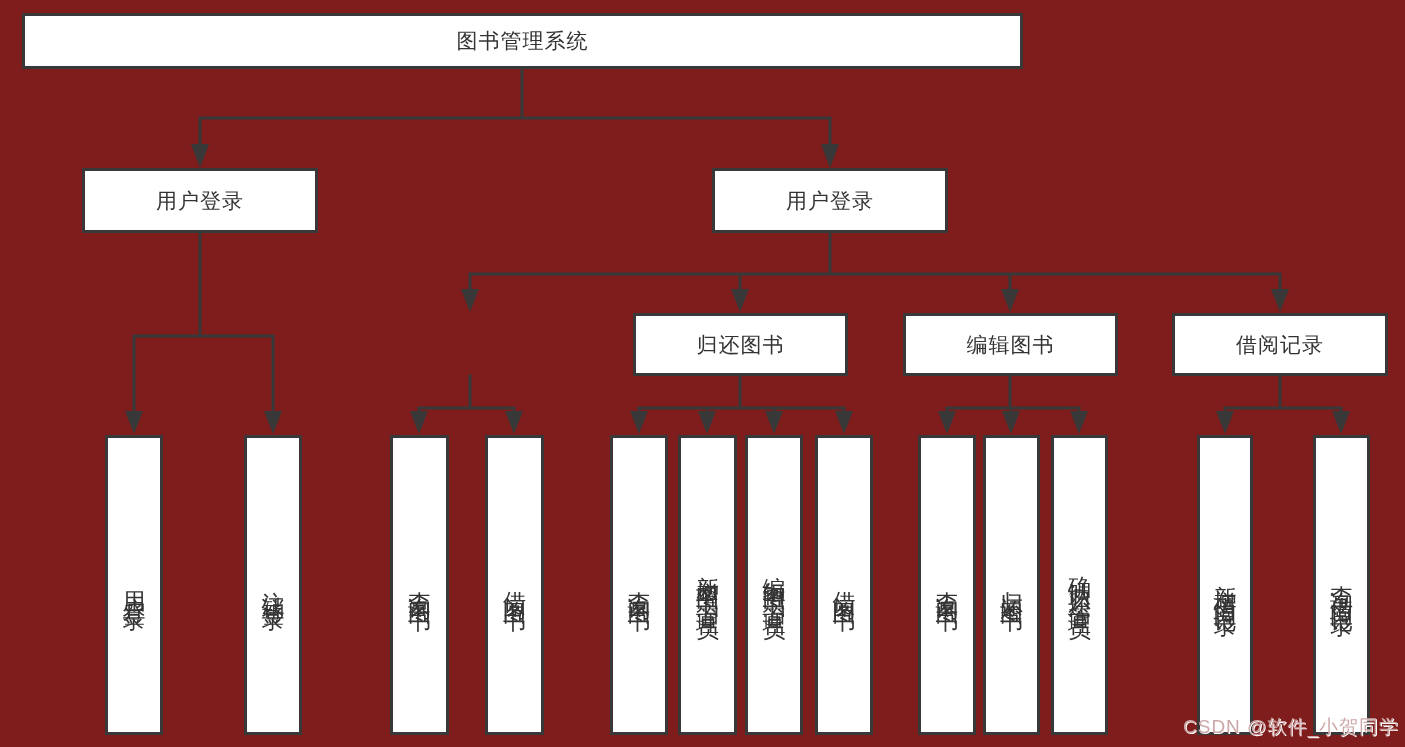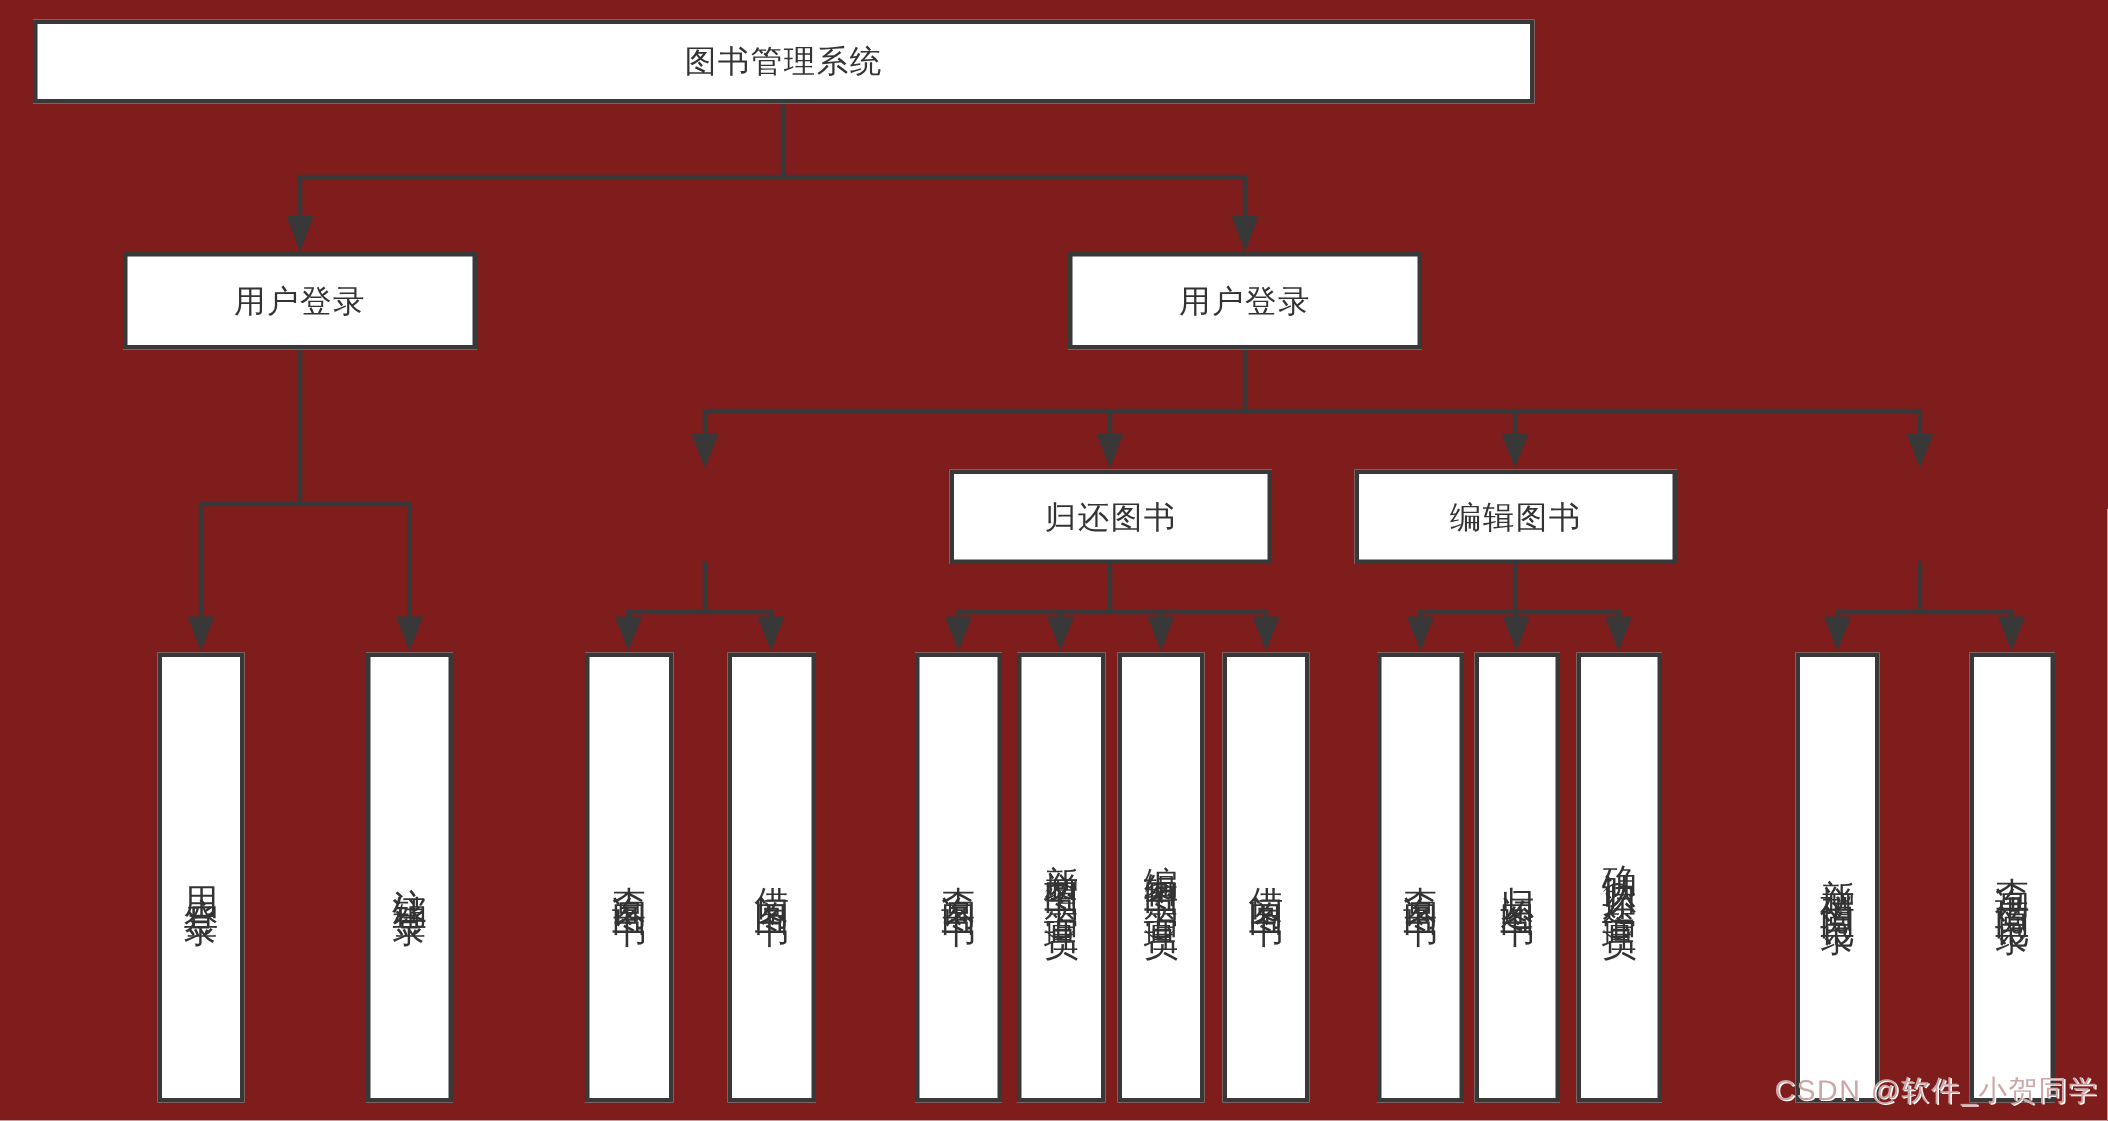--- a/index.html
+++ b/index.html
@@ -126,20 +126,23 @@
   <div class="hbox" style="left:712px;top:168px;width:236px;height:65px">
     <span>用户登录</span>
   </div>
 
   <div class="hbox" style="left:633px;top:313px;width:215px;height:63px">
     <span>归还图书</span>
   </div>
   <div class="hbox" style="left:903px;top:313px;width:215px;height:63px">
     <span>编辑图书</span>
   </div>
+  <div class="hbox" style="left:1172px;top:313px;width:216px;height:63px">
+    <span>借阅记录</span>
+  </div>
 
   <div class="vbox" style="left:105px;top:435px;width:58px;height:300px">
     <span class="vtext">用户登录</span>
   </div>
   <div class="vbox" style="left:244px;top:435px;width:58px;height:300px">
     <span class="vtext">注销登录</span>
   </div>
 
   <div class="vbox" style="left:390px;top:435px;width:59px;height:300px">
     <span class="vtext">查询图书</span>

